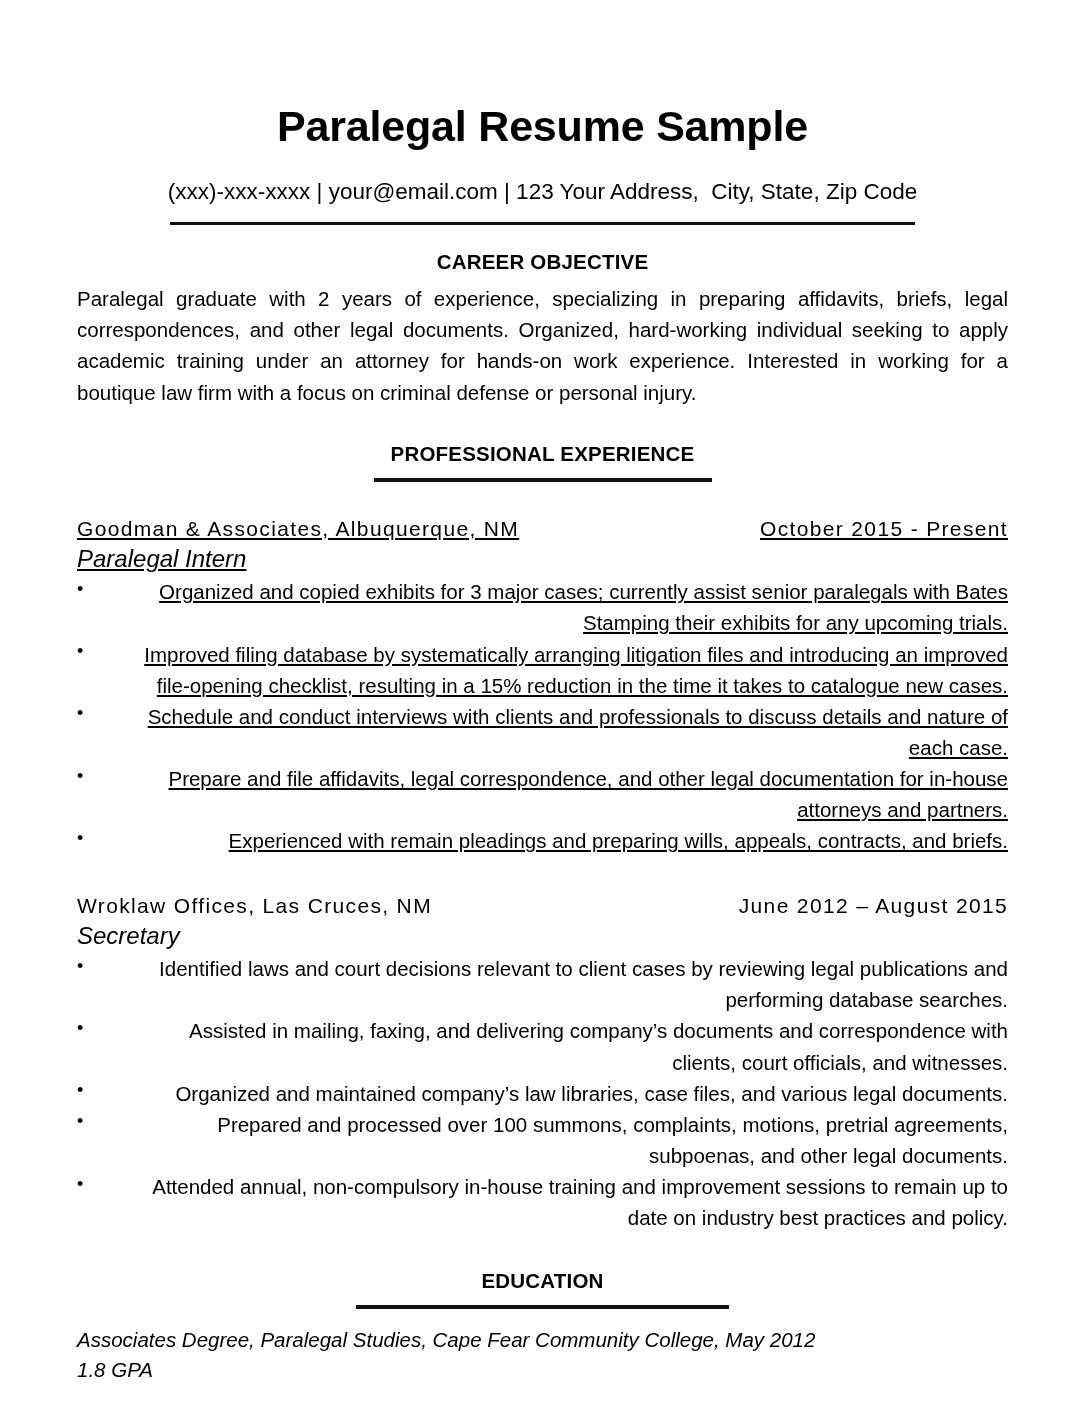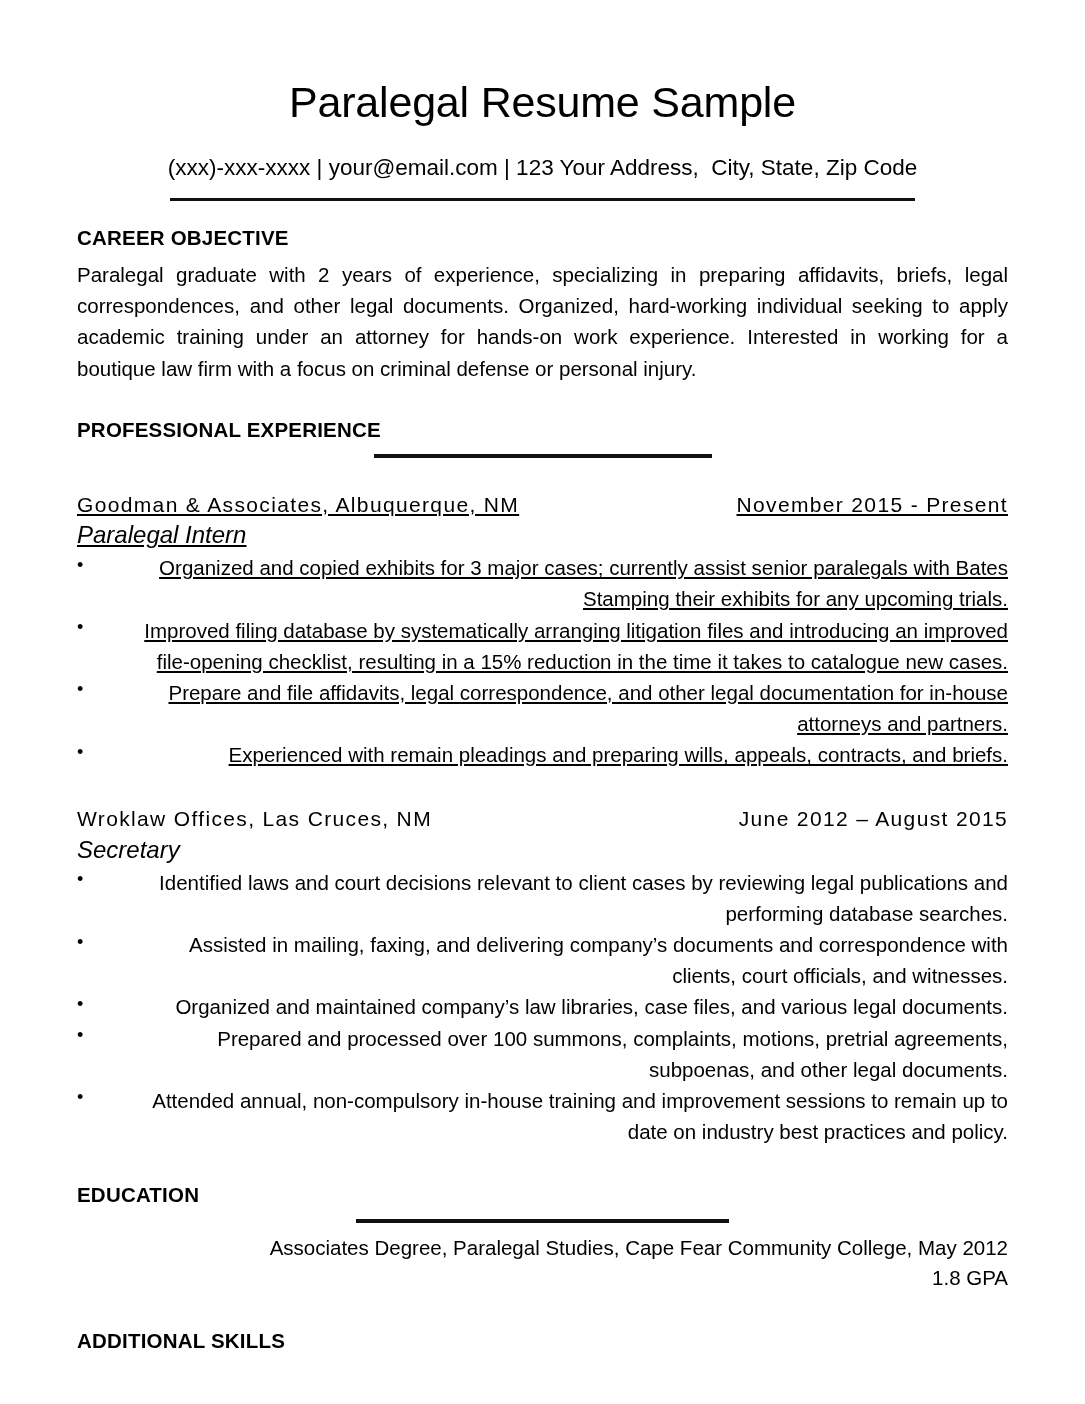--- a/index.html
+++ b/index.html
@@ -19,42 +19,43 @@
     height: 1404px;
     box-sizing: border-box;
     padding: 0 77px;
     position: relative;
   }
 
   
   .resume-title {
     text-align: center;
     font-size: 43px;
-    font-weight: normal;
+    font-weight: bold;
     letter-spacing: -0.2px;
     margin: 0;
-    padding-top: 80px;
+    padding-top: 104px;
     line-height: 1.05;
   }
   .contact-line {
     text-align: center;
     font-size: 22.5px;
     margin-top: 29px;
     line-height: 1.2;
     white-space: pre;
   }
   .header-rule {
     border: 0;
     border-top: 3px solid #111;
     width: 745px;
     margin: 17px auto 0 auto;
   }
 
   
   .section-heading {
+    text-align: center;
     font-size: 20.5px;
     font-weight: bold;
     letter-spacing: 0.2px;
     margin: 0;
   }
   .section-heading.objective { margin-top: 25px; }
   .section-heading.experience { margin-top: 34px; }
   .section-heading.education { margin-top: 36px; }
   .section-heading.skills { margin-top: 36px; }
 
@@ -115,24 +116,25 @@
     content: "\2022";
     position: absolute;
     left: 0;
     top: -0.5px;
     font-size: 18px;
     line-height: inherit;
   }
 
   
   .edu-block {
-    text-align: right;
+    text-align: left;
     font-size: 20.5px;
     line-height: 1.45;
-    margin-top: 10px;
+    margin-top: 16px;
+    font-style: italic;
   }
   .edu-line { display: block; }
 </style>
 </head>
 <body>
 
 <div class="page">
 
   <h1 class="resume-title">Paralegal Resume Sample</h1>
 
@@ -142,26 +144,27 @@
 
   <h2 class="section-heading objective">CAREER OBJECTIVE</h2>
   <p class="objective-text">Paralegal graduate with 2 years of experience, specializing in preparing affidavits, briefs, legal correspondences, and other legal documents. Organized, hard-working individual seeking to apply academic training under an attorney for hands-on work experience. Interested in working for a boutique law firm with a focus on criminal defense or personal injury.</p>
 
   <h2 class="section-heading experience">PROFESSIONAL EXPERIENCE</h2>
   <hr class="heading-underline w-exp">
 
   <div class="job first">
     <div class="job-header">
       <span class="job-company">Goodman &amp; Associates, Albuquerque, NM</span>
-      <span class="job-dates">November 2015 - Present</span>
+      <span class="job-dates">October 2015 - Present</span>
     </div>
     <div class="job-title">Paralegal Intern</div>
     <ul class="bullets">
       <li>Organized and copied exhibits for 3 major cases; currently assist senior paralegals with Bates Stamping their exhibits for any upcoming trials.</li>
       <li>Improved filing database by systematically arranging litigation files and introducing an improved file-opening checklist, resulting in a 15% reduction in the time it takes to catalogue new cases.</li>
+      <li>Schedule and conduct interviews with clients and professionals to discuss details and nature of each case.</li>
       <li>Prepare and file affidavits, legal correspondence, and other legal documentation for in-house attorneys and partners.</li>
       <li>Experienced with remain pleadings and preparing wills, appeals, contracts, and briefs.</li>
     </ul>
   </div>
 
   <div class="job second">
     <div class="job-header">
       <span class="job-company">Wroklaw Offices, Las Cruces, NM</span>
       <span class="job-dates">June 2012 – August 2015</span>
     </div>

